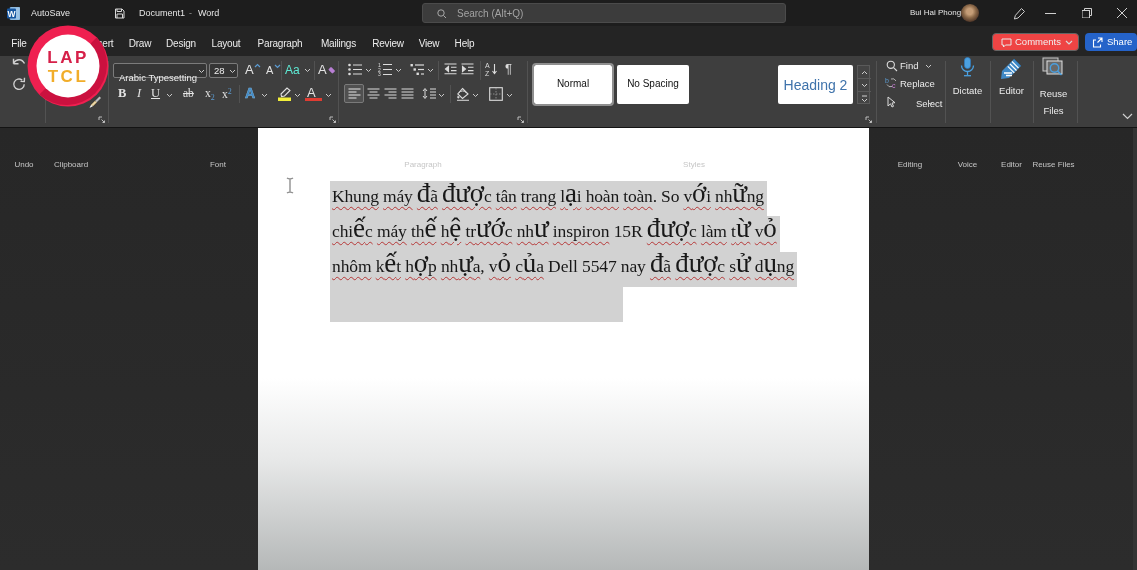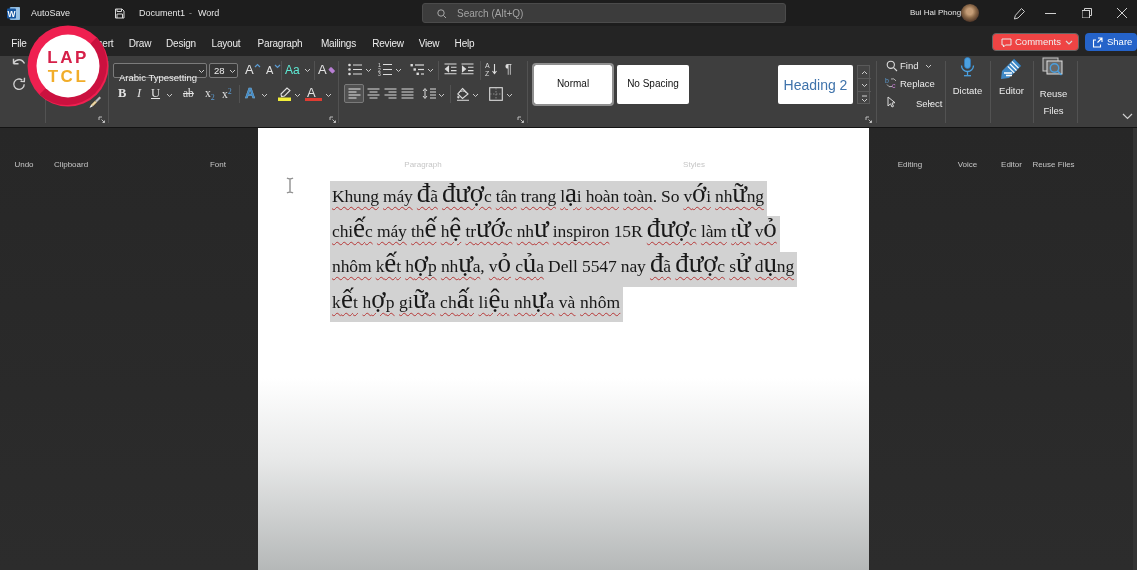--- a/index.html
+++ b/index.html
@@ -366,23 +366,20 @@
   </svg>
   <div class="docline" id="L1" style="left:332px;top:175.5px;font-size:17.5px;line-height:35.4px;letter-spacing:-0.17px;">
     <u>Khung</u> <u>máy</u> <u><b>đ</b>ã</u> <u><b>đượ</b>c</u> <u>tân</u> <u>trang</u> <u>l<b>ạ</b>i</u> <u>hoàn</u> <u>toàn</u>. So <u>v<b>ớ</b>i</u> <u>nh<b>ữ</b>ng</u>
   </div>
   <div class="docline" id="L2" style="left:332px;top:210.9px;font-size:17.5px;line-height:35.4px;letter-spacing:-0.1px;">
     <u>chi<b>ế</b>c</u> <u>máy</u> <u>th<b>ế</b></u> <u>h<b>ệ</b></u> <u>tr<b>ướ</b>c</u> <u>nh<b>ư</b></u> <u>inspiron</u> 15R <u><b>đượ</b>c</u> <u>làm</u> <u>t<b>ừ</b></u> <u>v<b>ỏ</b></u>
   </div>
   <div class="docline" id="L3" style="left:332px;top:246.3px;font-size:17.5px;line-height:35.4px;letter-spacing:-0.12px;">
     <u>nhôm</u> <u>k<b>ế</b>t</u> <u>h<b>ợ</b>p</u> <u>nh<b>ự</b>a</u>, <u>v<b>ỏ</b></u> <u>c<b>ủ</b>a</u> Dell 5547 nay <u><b>đ</b>ã</u> <u><b>đượ</b>c</u> <u>s<b>ử</b></u> <u>d<b>ụ</b>ng</u>
   </div>
-  <div class="docline" id="L4" style="left:332px;top:281.7px;font-size:17.5px;line-height:35.4px;letter-spacing:0.11px;">
-    <u>k<b>ế</b>t</u> <u>h<b>ợ</b>p</u> <u>gi<b>ữ</b>a</u> <u>ch<b>ấ</b>t</u> <u>li<b>ệ</b>u</u> <u>nh<b>ự</b>a</u> <u>và</u> <u>nhôm</u>
-  </div>
 
   <svg class="abs" style="left:27px;top:25px" width="82" height="82" viewBox="0 0 82 82">
     <circle cx="41" cy="41" r="40.5" fill="#ef2050"></circle>
     <path d="M69.6 12.4 A40.5 40.5 0 0 1 12.4 69.6 z" fill="#cb113f"></path>
     <circle cx="41" cy="41" r="31.5" fill="#ffffff"></circle>
     <text x="41" y="38" font-size="17" font-weight="bold" letter-spacing="2.5" text-anchor="middle" fill="#d62049" font-family="Liberation Sans">LAP</text>
     <text x="41" y="57" font-size="17" font-weight="bold" letter-spacing="2.5" text-anchor="middle" fill="#f1ad29" font-family="Liberation Sans">TCL</text>
   </svg>
 </div>
 

